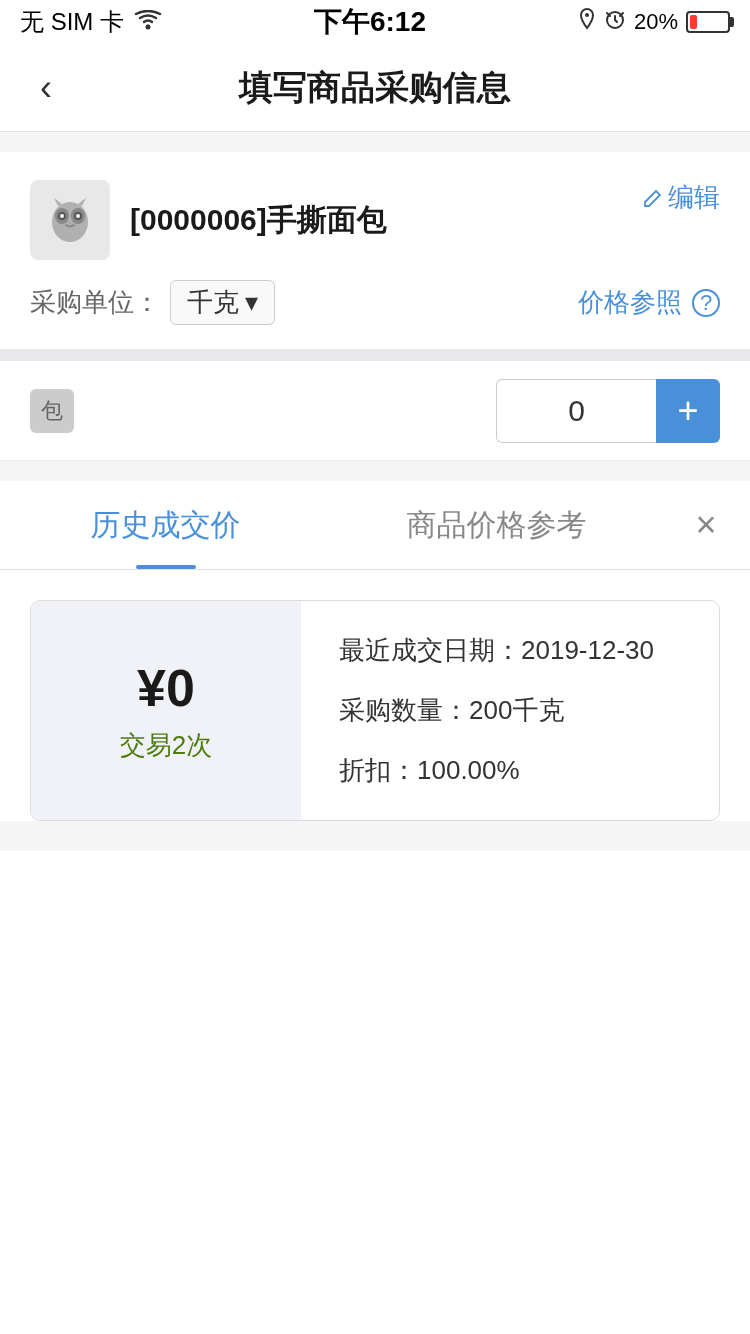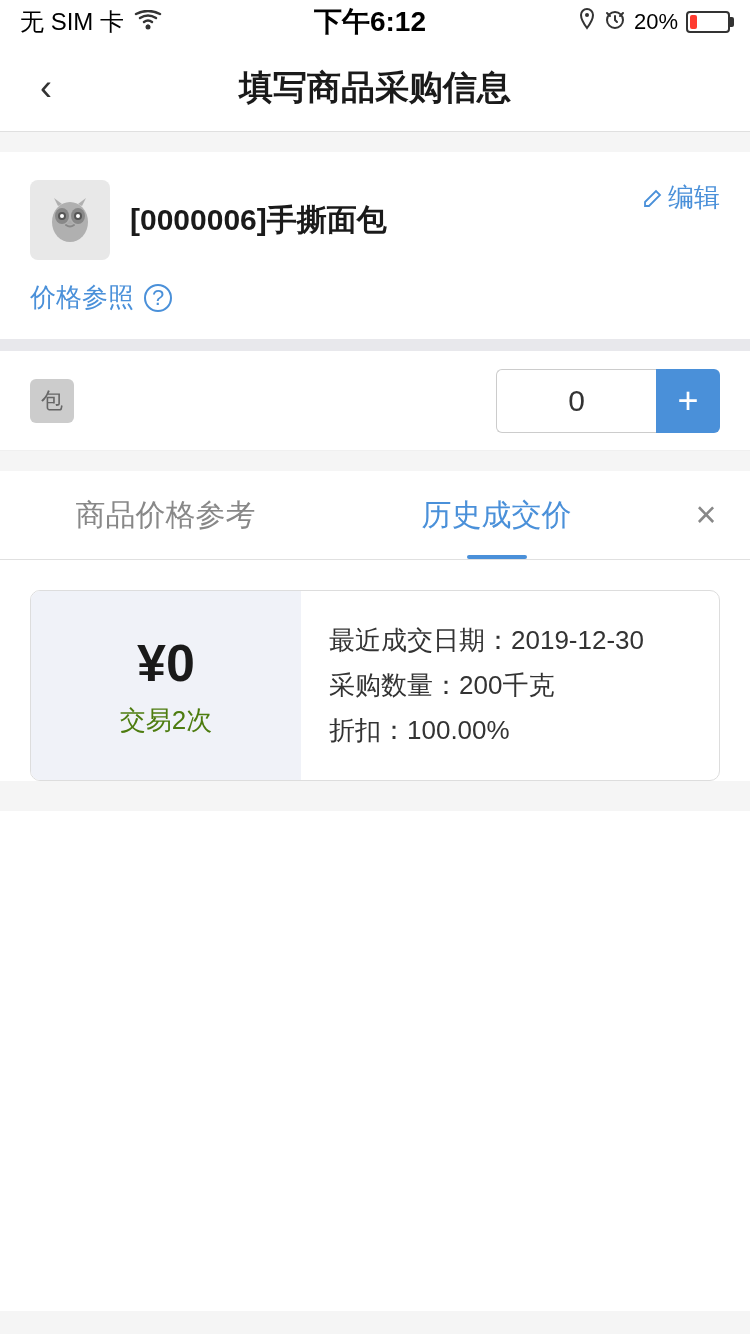--- a/index.html
+++ b/index.html
@@ -299,25 +299,25 @@
       font-weight: 600;
       color: #1a1a1a;
     }
     .history-transactions {
       font-size: 26px;
       color: #4d7c0f;
       margin-top: 10px;
     }
     .history-right {
       flex: 1;
-      padding: 30px 28px;
+      padding: 30px 38px;
       display: flex;
       flex-direction: column;
       justify-content: center;
-      gap: 6px;
+      gap: 21px;
     }
     .history-detail-row {
       font-size: 26px;
       color: #333;
       line-height: 1.5;
     }
 
     
     .empty-area {
       flex: 1;
@@ -395,20 +395,27 @@
     </div>
     <div class="edit-btn">
       <svg width="22" height="22" viewBox="0 0 22 22" fill="none">
         <path d="M3 15L14 4l4 4L7 19H3v-4z" stroke="#4a90d9" stroke-width="1.8" fill="none"></path>
       </svg>
       <span>编辑</span>
     </div>
   </div>
 
   <div class="product-unit-row">
+    <div class="unit-label">
+      <span>采购单位：</span>
+      <div class="unit-select">
+        <span>千克</span>
+        <span>▾</span>
+      </div>
+    </div>
     <div class="price-ref-btn">
       <span>价格参照</span>
       <span style="width:28px;height:28px;border:2px solid #4a90d9;border-radius:50%;display:inline-flex;align-items:center;justify-content:center;font-size:22px;color:#4a90d9;">?</span>
     </div>
   </div>
 </div>
 
 <div class="section-divider"></div>
 
 <div class="quantity-section">
@@ -420,25 +427,25 @@
   <div class="quantity-input-group">
     <input class="qty-input" type="text" value="0" style="">
     <div class="qty-plus-btn">
       <span>+</span>
     </div>
   </div>
 </div>
 
 <div class="tabs-section">
   <div class="tabs-header">
+    <div class="tab-item active">
+      <span>历史成交价</span>
+    </div>
     <div class="tab-item">
       <span>商品价格参考</span>
-    </div>
-    <div class="tab-item active">
-      <span>历史成交价</span>
     </div>
     <div class="tab-close">
       <span>×</span>
     </div>
   </div>
 
   <div class="history-card">
     <div class="history-left">
       <span class="history-price">¥0</span>
       <span class="history-transactions">交易2次</span>

